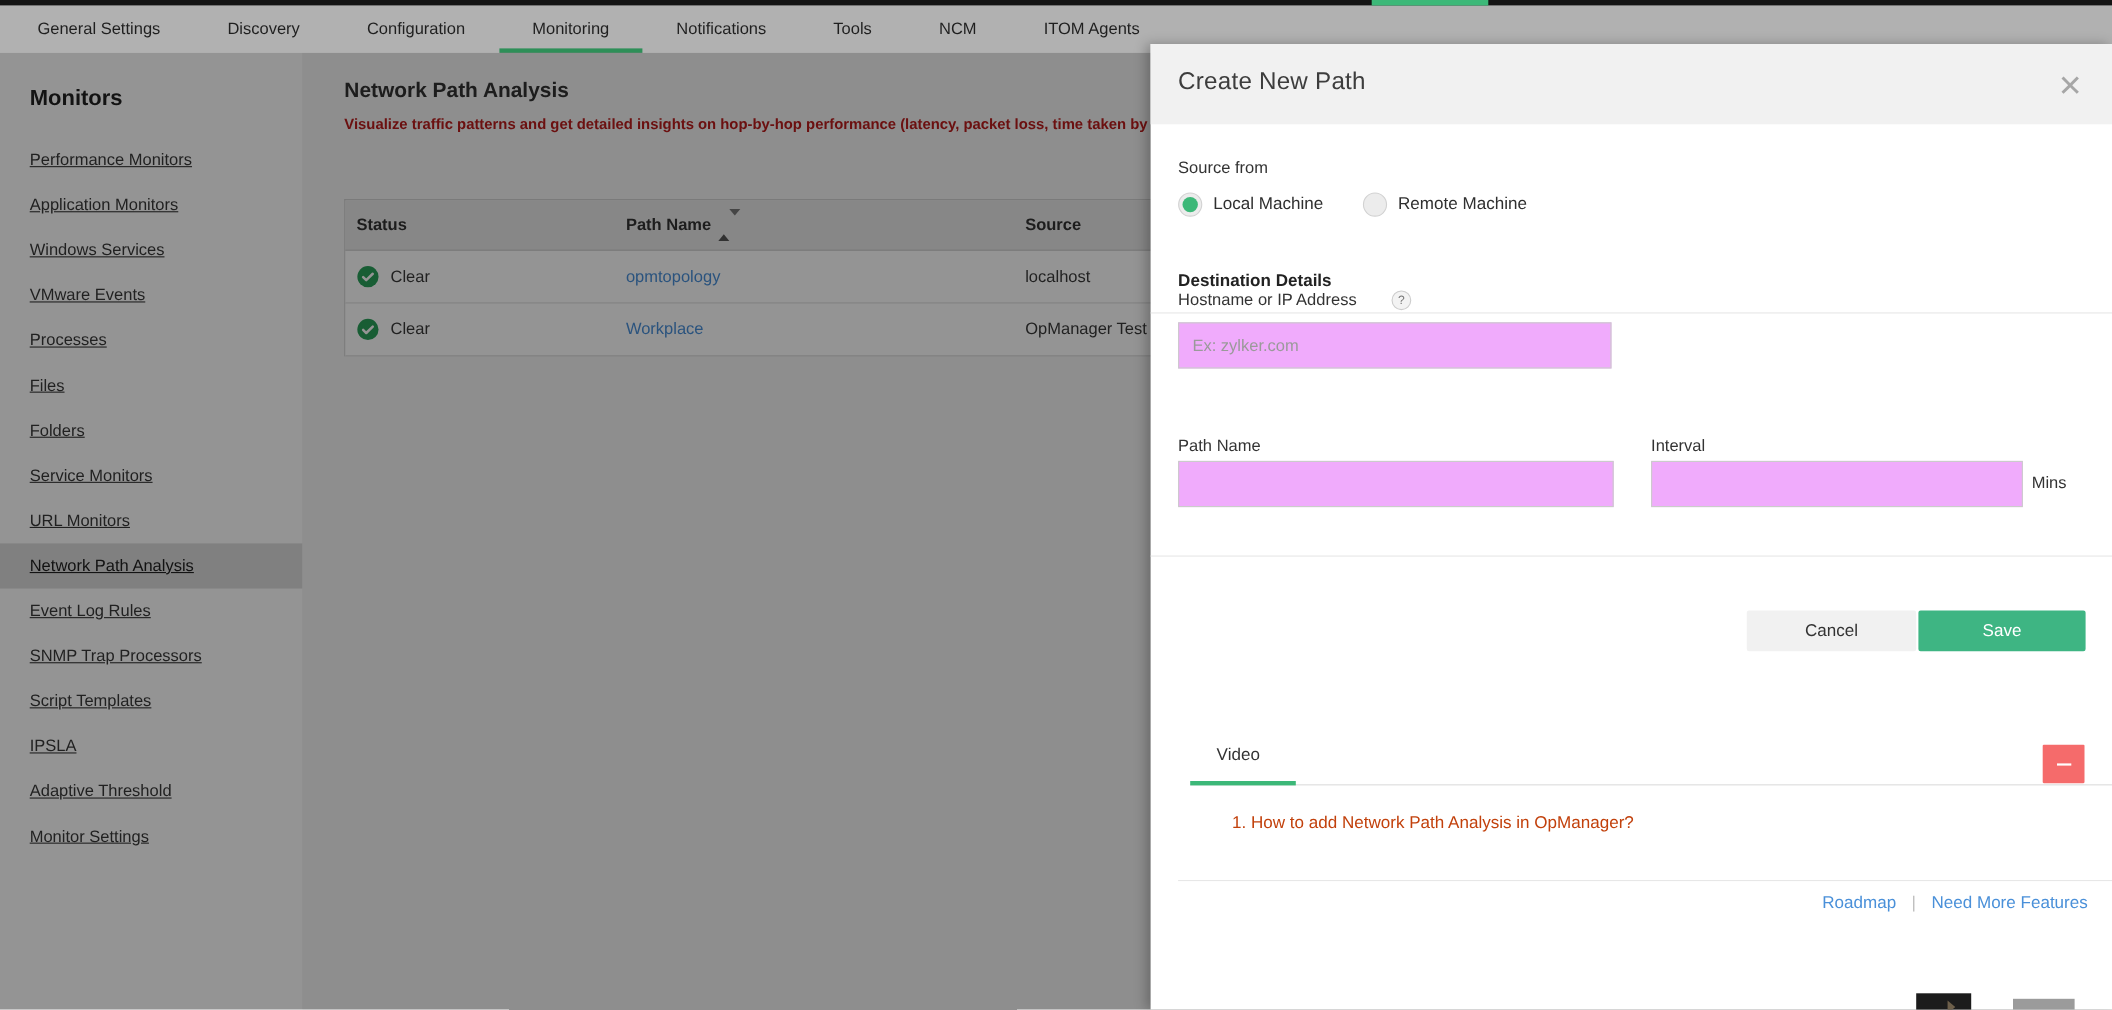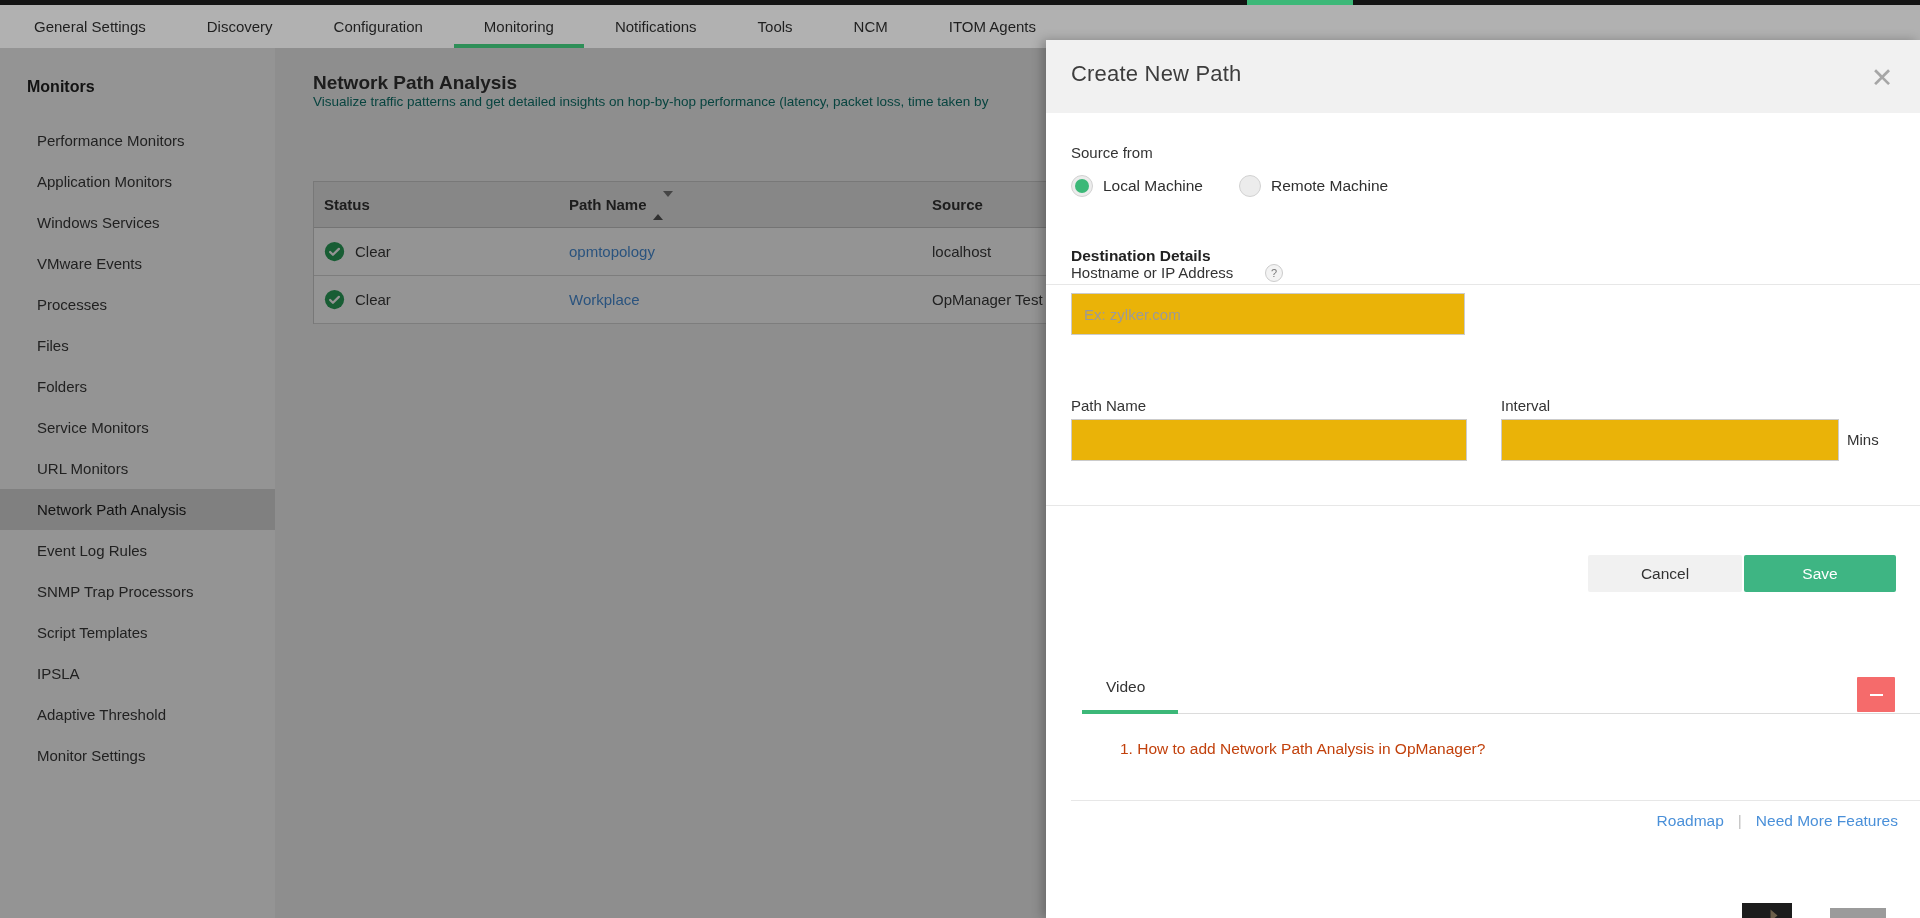--- a/index.html
+++ b/index.html
@@ -9,29 +9,29 @@
   
   .topstrip { position:absolute; left:0; top:0; width:1920px; height:5px; background:#141414; z-index:6; }
   .topstrip .accent { position:absolute; left:1247px; top:0; width:106px; height:5px; background:var(--accent-green,#3cb878); }
   .navbar { position:absolute; left:0; top:5px; width:1920px; height:43px; background:#b1b1b1; z-index:3; }
   .tabs { display:flex; height:100%; padding-left:34px; column-gap:61px; align-items:stretch; }
   .tab { position:relative; font-size:15px; color:#1f1f1f; line-height:43px; cursor:pointer; white-space:nowrap; }
   .tab.active::after { content:""; position:absolute; left:-30px; right:-30px; bottom:0; height:4px; background:var(--nav-underline,#2e8f58); }
 
   
   .sidebar { position:absolute; left:0; top:48px; width:275px; height:870px; background:#ffffff; z-index:1; }
-  .sidebar h2 { font-size:16px; font-weight:bold; color:#222; padding:30px 0 0 27px; }
+  .sidebar h2 { font-size:20px; font-weight:bold; color:#222; padding:30px 0 0 27px; }
   .sidebar ul { list-style:none; margin-top:24px; }
-  .sidebar li { height:41px; line-height:41px; padding-left:37px; font-size:15px; color:#3a3a3a; cursor:pointer; white-space:nowrap; }
+  .sidebar li { height:41px; line-height:41px; padding-left:27px; font-size:15px; color:#3a3a3a; cursor:pointer; white-space:nowrap;text-decoration:underline; }
   .sidebar li.selected { background:#dcdcdc; color:#222; }
 
   
   .content { position:absolute; left:275px; top:48px; width:1645px; height:870px; background:#f4f4f4; z-index:1; }
   .content h1 { position:absolute; left:38px; top:24px; font-size:19px; font-weight:bold; color:#333; }
-  .content .desc { position:absolute; left:38px; top:46px; font-size:13.5px; color:#0f766e; white-space:nowrap; }
+  .content .desc { position:absolute; left:38px; top:57px; font-size:13.5px; color:#b91c1c; white-space:nowrap;font-weight:bold; }
 
   .table { position:absolute; left:38px; top:133px; width:1607px; border:1px solid #cfcfcf; border-bottom:none; }
   .thead { display:flex; height:46px; background:#e9e9e9; border-bottom:1px solid #c9c9c9; font-weight:bold; font-size:15px; color:#333; }
   .th { line-height:46px; padding-left:10px; }
   .th.c-status { width:245px; }
   .th.c-path { width:363px; cursor:pointer; }
   .th.c-source { flex:1; }
   .sort { display:inline-block; vertical-align:middle; margin-left:6px; cursor:pointer; }
   .sort .up { width:0; height:0; border-left:5px solid transparent; border-right:5px solid transparent; border-bottom:6px solid #555; margin-bottom:2px; }
   .sort .down { width:0; height:0; border-left:5px solid transparent; border-right:5px solid transparent; border-top:6px solid #777; }
@@ -57,21 +57,21 @@
   .hr { position:absolute; left:0; right:0; height:1px; background:#e7e7e7; }
 
   .radio-row { position:absolute; left:25px; top:135px; display:flex; align-items:center; gap:36px; }
   .radio-opt { display:flex; align-items:center; gap:10px; cursor:pointer; }
   .radio { width:22px; height:22px; border-radius:50%; background:#ececec; border:1px solid #d2d2d2; position:relative; }
   .radio.sel::after { content:""; position:absolute; left:3px; top:3px; width:14px; height:14px; border-radius:50%; background:var(--accent-green,#3cb878); }
   .radio-opt span { font-size:15.5px; color:#2f2f2f; }
 
   .help { position:absolute; left:219px; top:224px; width:18px; height:18px; border-radius:50%; background:#f3f3f3; border:1px solid #ccc; font-size:11px; color:#777; text-align:center; line-height:17px; cursor:pointer; }
 
-  .tinput { position:absolute; height:42px; background:#eab308; border:1px solid #cbcbcb; font-size:15px; color:#444; padding:0 12px; outline:none; }
+  .tinput { position:absolute; height:42px; background:#f0abfc; border:1px solid #cbcbcb; font-size:15px; color:#444; padding:0 12px; outline:none; }
   .tinput::placeholder { color:#9a9a9a; }
 
   .btn { position:absolute; top:515px; height:37px; border:none; font-size:15.5px; cursor:pointer; border-radius:2px; font-family:"Liberation Sans", sans-serif; }
   .btn.cancel { left:542px; width:154px; background:#f1f1f1; color:#333; }
   .btn.save { left:698px; width:152px; background:var(--save-green,#3eb583); color:#fff; }
 
   .tabline { position:absolute; left:36px; right:0; top:673px; height:1px; background:#dcdcdc; }
   .video-tab { position:absolute; left:60px; top:638px; font-size:15.5px; color:#333; cursor:pointer; }
   .video-underline { position:absolute; left:36px; top:670px; width:96px; height:4px; background:var(--accent-green,#3cb878); }
   .minimize-btn { position:absolute; left:811px; top:637px; width:38px; height:35px; background:var(--red,#f56b6b); border:none; cursor:pointer; border-radius:1px; }

